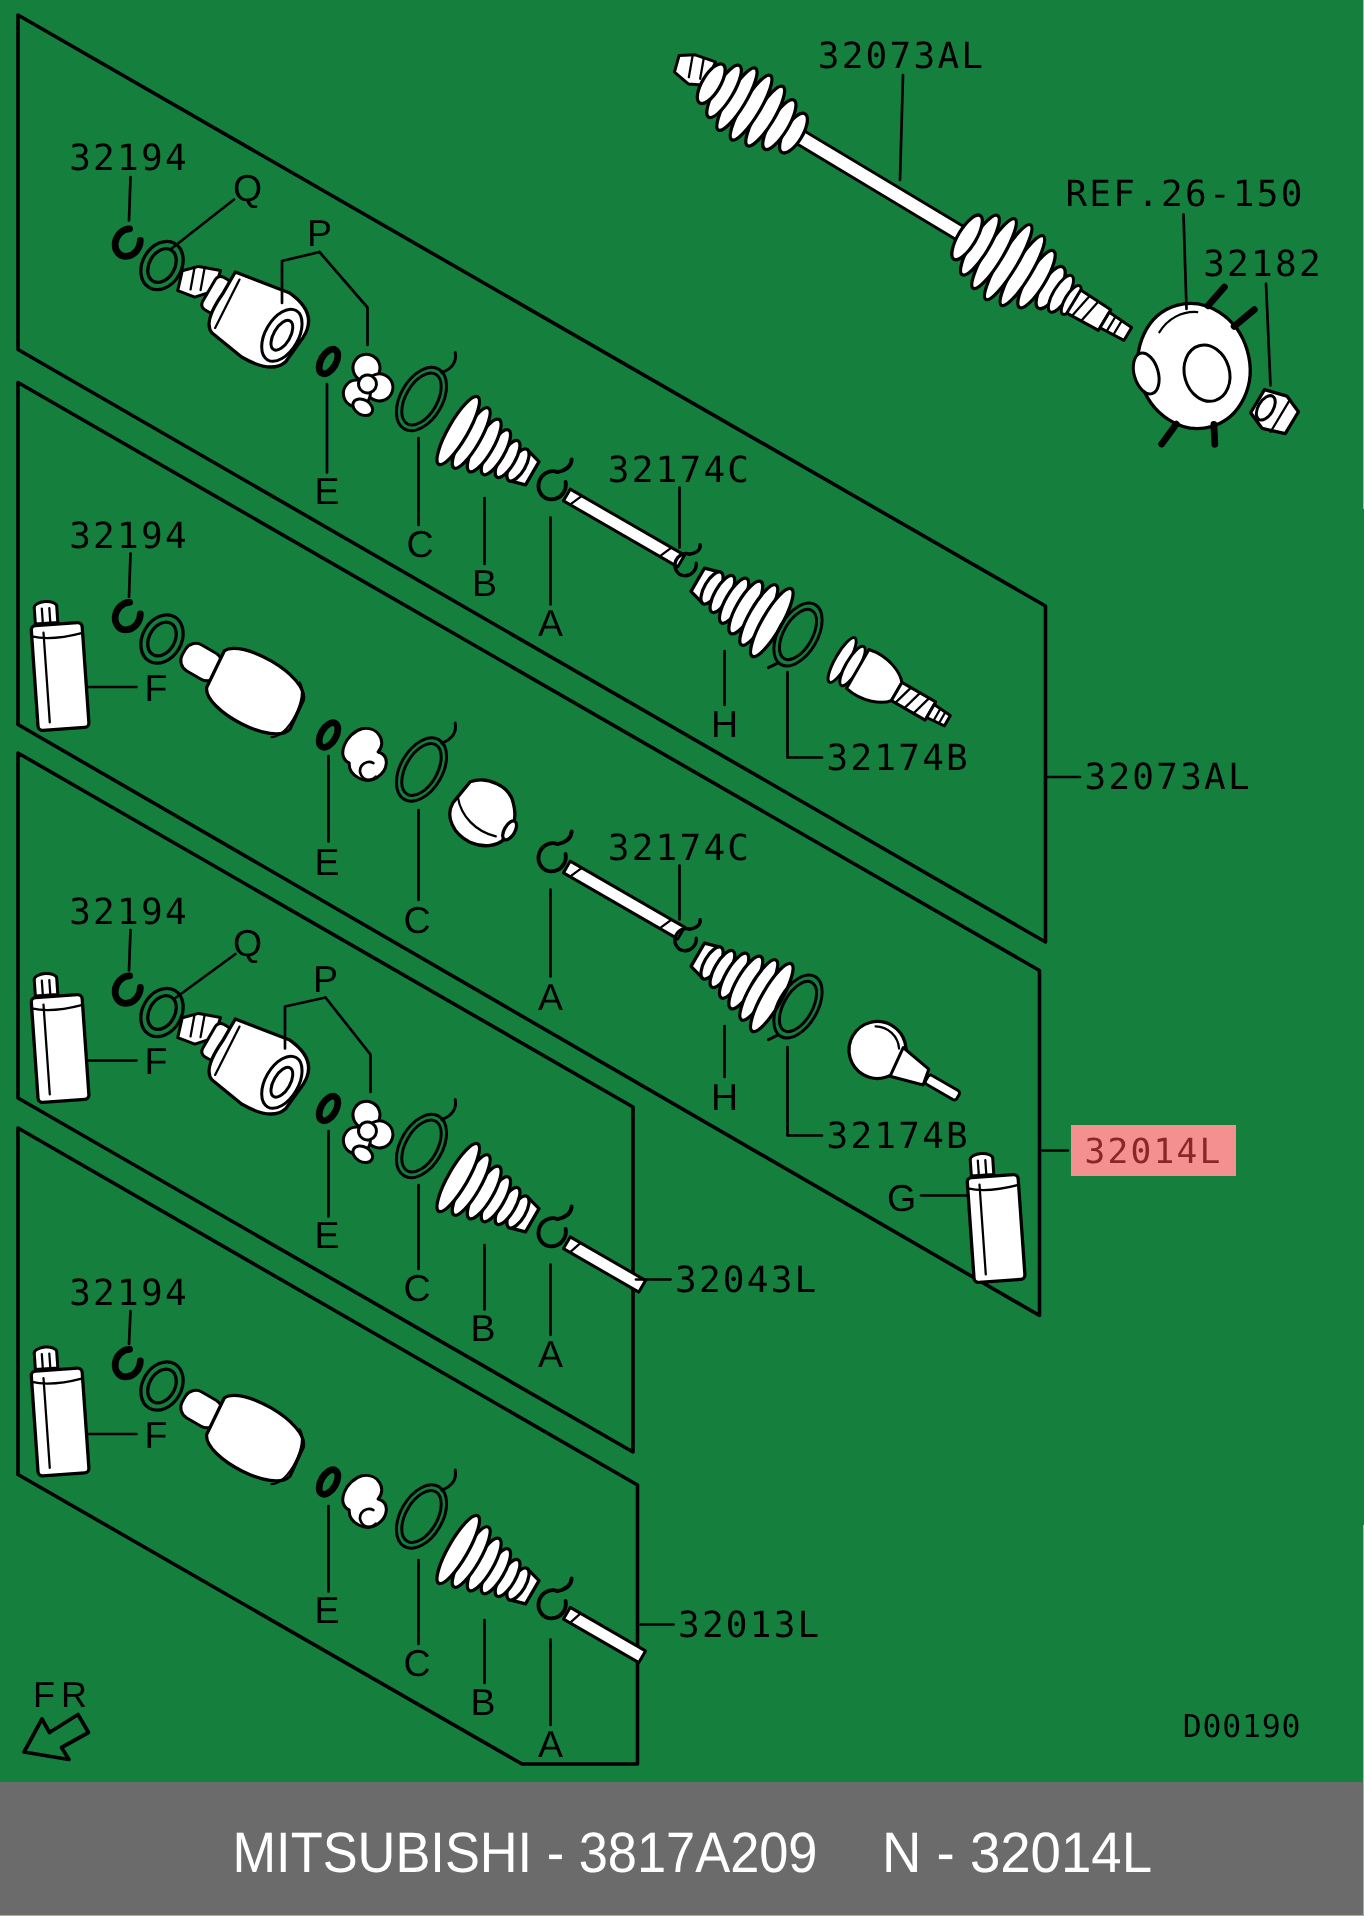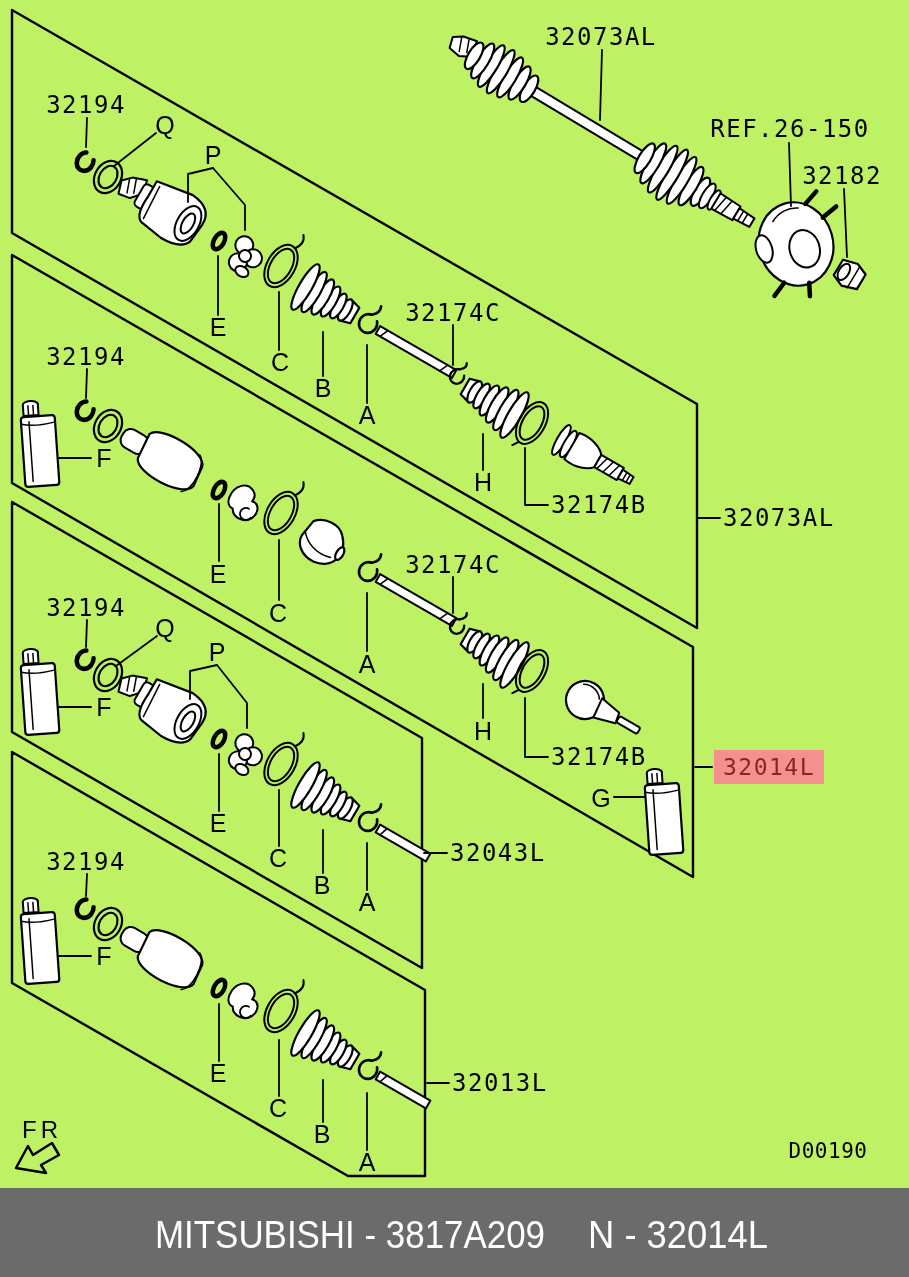--- a/index.html
+++ b/index.html
@@ -1,16 +1,16 @@
 <!DOCTYPE html>
 <html><head>
 <meta charset="utf-8">
 <style>
   html,body{margin:0;padding:0;background:#fff;}
-  #stage{width:909px;height:1277px;position:relative;background:#bef264;overflow:hidden;}
+  #stage{width:909px;height:1277px;position:relative;background:#15803d;overflow:hidden;}
   svg{display:block;}
   .art{fill:none;stroke:#000;stroke-width:2.2;stroke-linecap:round;stroke-linejoin:round;}
   .panel{stroke-width:2.4;}
   .leader{stroke-width:1.8;}
   .thin{stroke-width:1.5;}
   .pn{font-family:"DejaVu Sans Mono",monospace;font-size:24px;letter-spacing:1.5px;fill:#000;stroke:none;}
   .pnS{font-family:"DejaVu Sans Mono",monospace;font-size:21px;letter-spacing:.5px;fill:#000;stroke:none;}
   .key{font-family:"Liberation Sans",sans-serif;font-size:25px;fill:#000;stroke:none;}
   .fr{font-family:"Liberation Sans",sans-serif;font-size:24px;letter-spacing:4px;fill:#000;stroke:none;}
   .bar{font-family:"Liberation Sans",sans-serif;font-size:38px;stroke:none;}

